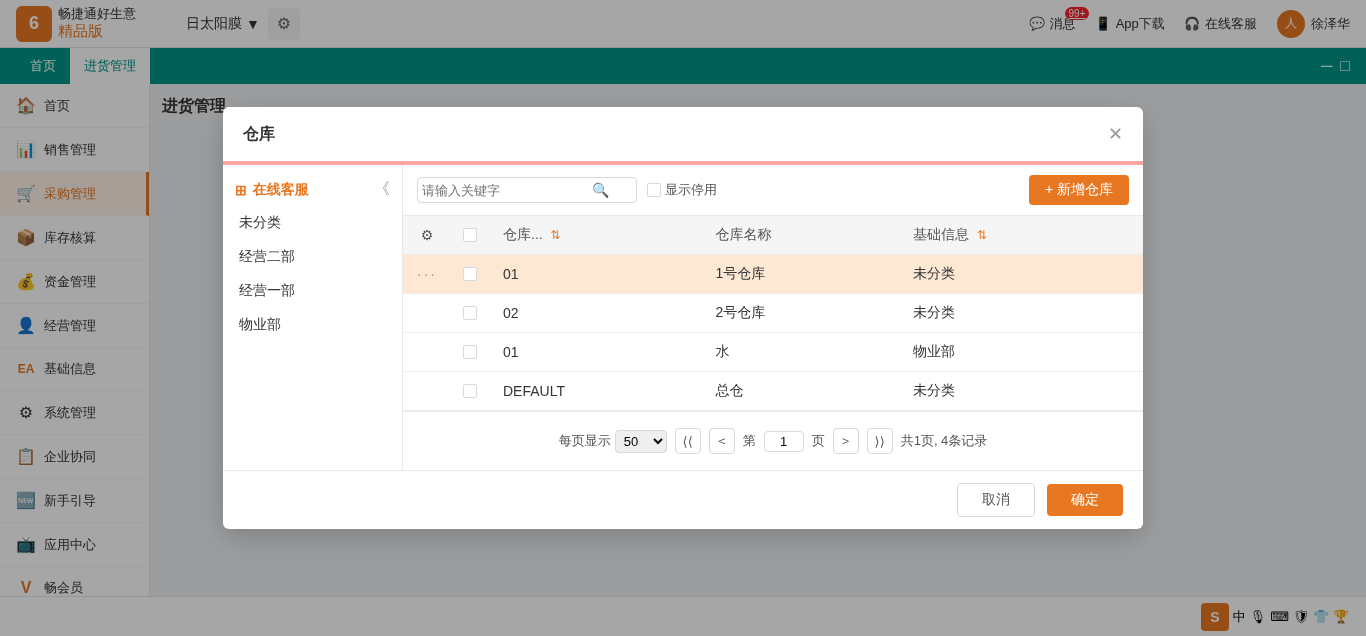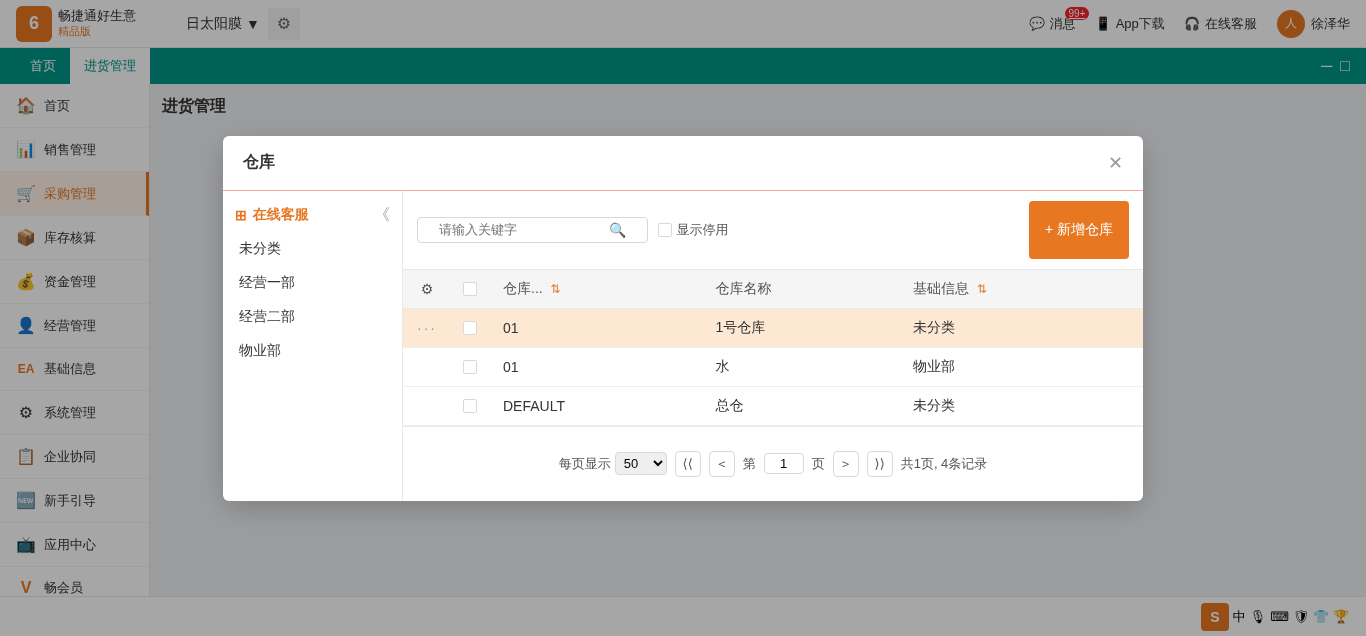--- a/index.html
+++ b/index.html
@@ -28,21 +28,21 @@
       border-radius: 6px;
       display: flex;
       align-items: center;
       justify-content: center;
       color: #fff;
       font-size: 18px;
       font-weight: bold;
       margin-right: 6px;
     }
     .logo-text { font-size: 13px; color: #333; line-height: 1.2; }
-    .logo-sub { font-size: 11px; color: #e87722; font-family: Liberation Mono, monospace; }
+    .logo-sub { font-size: 15px; color: #e87722; font-family: Liberation Mono, monospace; }
     .topbar-store {
       display: flex;
       align-items: center;
       gap: 4px;
       font-size: 14px;
       color: #333;
       cursor: pointer;
       margin-left: 20px;
     }
     .topbar-gear {
@@ -186,21 +186,21 @@
       max-height: 560px;
       display: flex;
       flex-direction: column;
       box-shadow: 0 8px 32px rgba(0,0,0,0.2);
     }
     .dialog-header {
       display: flex;
       align-items: center;
       justify-content: space-between;
       padding: 16px 20px;
-      border-bottom: 1px solid #fca5a5;
+      border-bottom: 4px solid #fca5a5;
     }
     .dialog-title { font-size: 16px; font-weight: bold; color: #333; }
     .dialog-close { font-size: 18px; color: #999; cursor: pointer; }
 
     .dialog-body {
       display: flex;
       flex: 1;
       overflow: hidden;
     }
 
@@ -247,21 +247,21 @@
       align-items: center;
       padding: 10px 14px;
       gap: 10px;
       border-bottom: 1px solid #e8e8e8;
     }
     .search-box {
       display: flex;
       align-items: center;
       border: 1px solid #d9d9d9;
       border-radius: 4px;
-      padding: 4px 21px;
+      padding: 4px 4px;
       flex: 0 0 220px;
     }
     .search-input {
       border: none;
       outline: none;
       font-size: 13px;
       width: 170px;
       color: #999;
     }
     .search-icon { color: #bbb; font-size: 14px; cursor: pointer; }
@@ -277,21 +277,21 @@
       border: 1px solid #d9d9d9;
       border-radius: 2px;
       background: #fff;
     }
     .btn-add-warehouse {
       margin-left: auto;
       background: #e87722;
       color: #fff;
       border: none;
       border-radius: 4px;
-      padding: 20px 16px;
+      padding: 6px 16px;
       font-size: 14px;
       cursor: pointer;
     }
 
     
     .table-wrap {
       flex: 1;
       overflow-y: auto;
     }
     table {
@@ -321,21 +321,21 @@
     .td-gear { text-align: center; }
     .td-check { text-align: center; }
     .sort-icon { color: #e87722; margin-left: 4px; font-size: 12px; }
 
     
     .pagination-row {
       display: flex;
       align-items: center;
       justify-content: center;
       gap: 8px;
-      padding: 24px 14px;
+      padding: 16px 14px;
       border-top: 1px solid #e8e8e8;
       font-size: 13px;
       color: #555;
     }
     .page-per {
       display: flex; align-items: center; gap: 4px;
     }
     .page-size-select {
       border: 1px solid #d9d9d9;
       border-radius: 4px;
@@ -535,22 +535,22 @@
 
       <div class="cat-panel">
         <div class="cat-header">
           <div class="cat-all">
             <span style="color:#e87722;">⊞</span>
             <span>在线客服</span>
           </div>
           <span class="cat-collapse">《</span>
         </div>
         <div class="cat-item">未分类</div>
+        <div class="cat-item">经营二部</div>
         <div class="cat-item">经营一部</div>
-        <div class="cat-item">经营二部</div>
         <div class="cat-item">物业部</div>
       </div>
 
       <div class="right-panel">
 
         <div class="toolbar-row">
           <div class="search-box">
             <input class="search-input" placeholder="请输入关键字" style="">
             <span class="search-icon">🔍</span>
           </div>
@@ -592,20 +592,29 @@
                   </td>
                 <td>01</td>
                 <td>1号仓库</td>
                 <td>未分类</td>
               </tr>
               <tr>
                 <td class="td-gear"></td>
                 <td class="td-check">
                     <div class="checkbox-sq"></div>
                   </td>
+                <td>02</td>
+                <td>2号仓库</td>
+                <td>未分类</td>
+              </tr>
+              <tr>
+                <td class="td-gear"></td>
+                <td class="td-check">
+                    <div class="checkbox-sq"></div>
+                  </td>
                 <td>01</td>
                 <td>水</td>
                 <td>物业部</td>
               </tr>
               <tr>
                 <td class="td-gear"></td>
                 <td class="td-check">
                     <div class="checkbox-sq"></div>
                   </td>
                 <td>DEFAULT</td>
@@ -630,20 +639,24 @@
           <span>第</span>
           <input class="page-input" value="1" style="">
           <span>页</span>
           <div class="page-btn">＞</div>
           <div class="page-btn">⟩⟩</div>
           <span>共1页, 4条记录</span>
         </div>
       </div>
     </div>
 
+    <div class="dialog-footer">
+      <button class="btn-cancel">取消</button>
+      <button class="btn-confirm">确定</button>
+    </div>
   </div>
 </div>
 
 <div class="bottombar">
   <div class="bottom-logo">
     <div class="s-logo">S</div>
     <span>中</span>
     <span>🎙</span>
     <span>⌨</span>
     <span>🛡</span>

